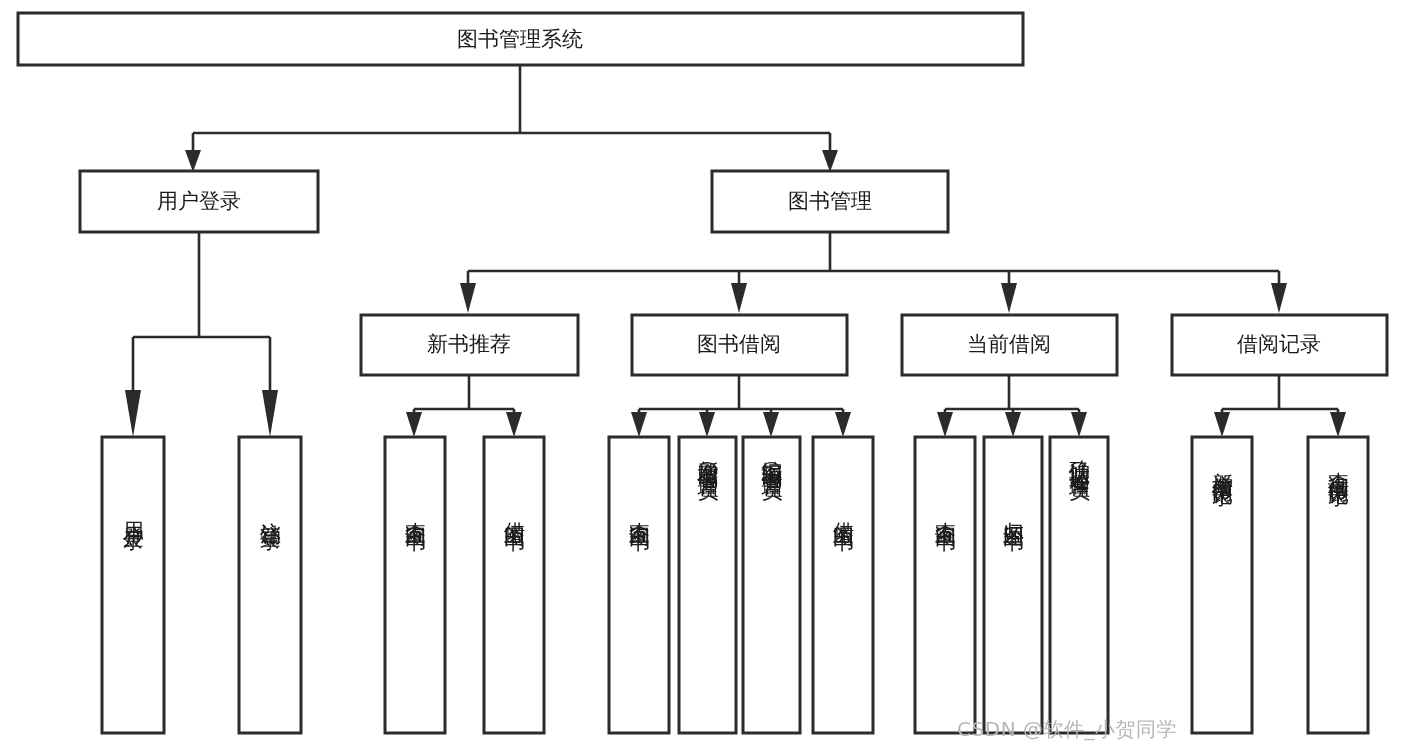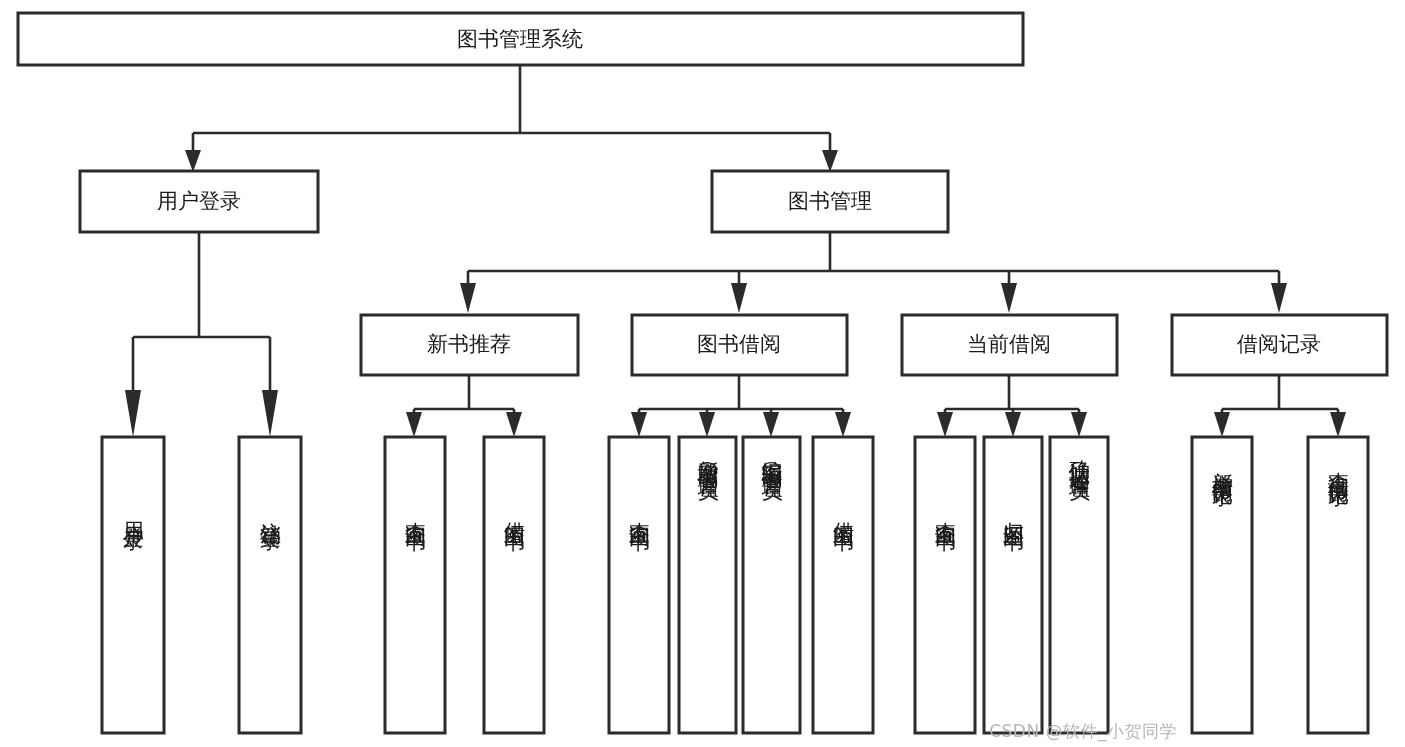--- a/index.html
+++ b/index.html
@@ -70,21 +70,21 @@
     line-height: 1;
     letter-spacing: 3px;
     color: #1a1a1a;
     white-space: nowrap;
   }
   .watermark {
     position: absolute;
     right: 8px;
     bottom: 4px;
     font-family: "DejaVu Sans", "Liberation Sans", sans-serif;
-    font-size: 17px;
+    font-size: 20px;
     color: #b6b6b6;
     letter-spacing: 0.5px;
     user-select: none;
     margin-left: 38px;
   }
 </style>
 </head>
 <body>
 
 <div id="diagram-root">

